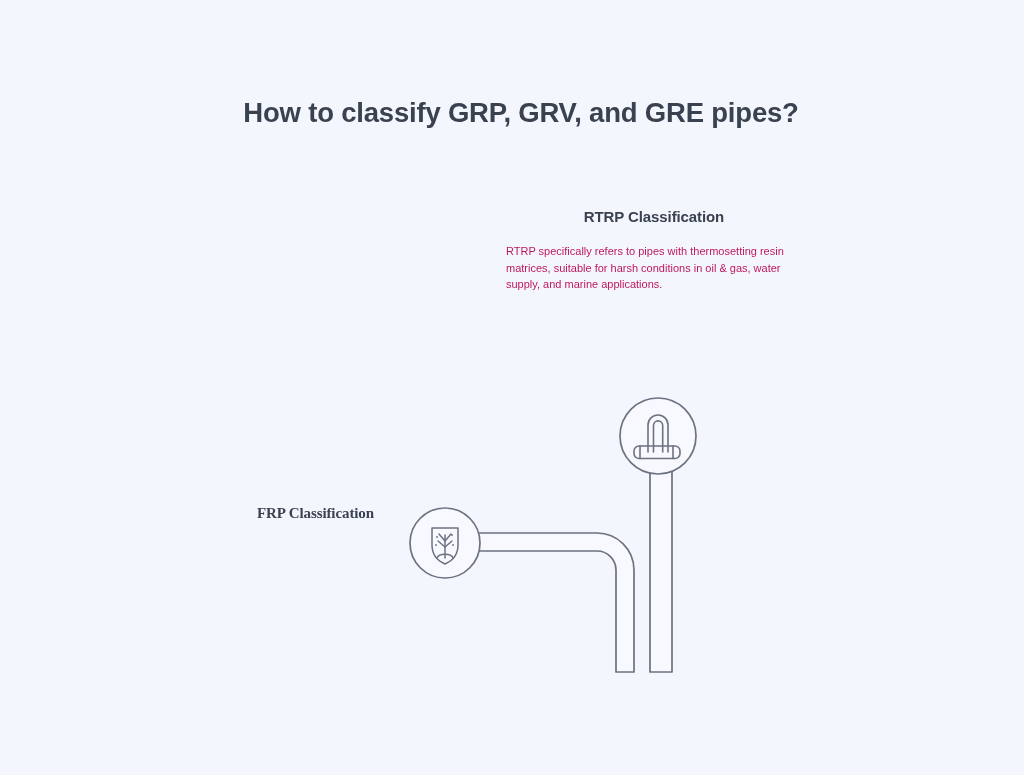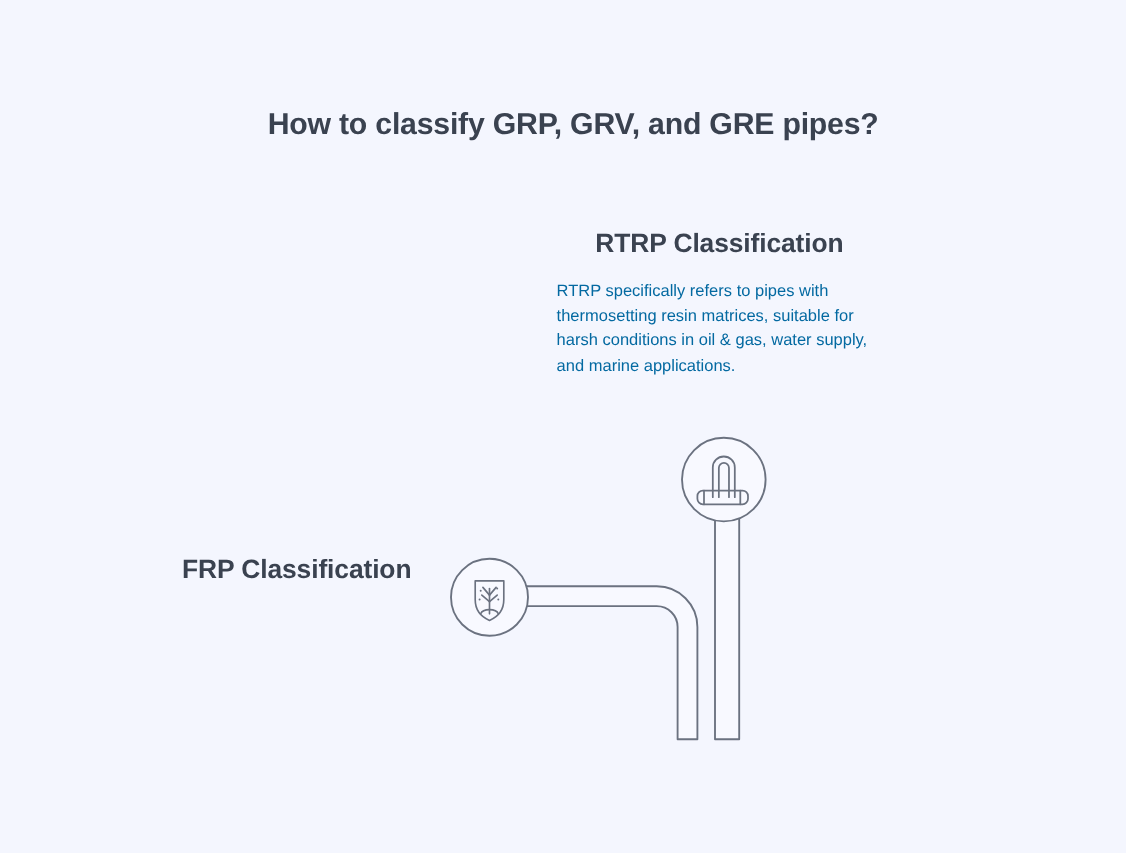--- a/index.html
+++ b/index.html
@@ -37,31 +37,31 @@
     color: #3a4250;
     line-height: 1.25;
     white-space: nowrap;
   }
 
   
   .block {
     position: absolute;
   }
   .block-heading {
-    font-size: 24px;
+    font-size: 15px;
     font-weight: bold;
     color: #3a4250;
     letter-spacing: -0.1px;
     margin: 0 0 17px 0;
     line-height: 1.2;
     white-space: nowrap;
   }
   .block-body {
-    font-size: 15px;
-    color: #0369a1;
+    font-size: 11px;
+    color: #be185d;
     line-height: 1.52;
     margin: 0;
     font-weight: normal;
   }
 
   #rtrp-block {
     left: 506px;
     top: 208px;
     width: 300px;
     text-align: left;
@@ -69,20 +69,21 @@
   #rtrp-block .block-heading {
     text-align: center;
     margin-left: -4px;
   }
 
   #frp-block {
     left: 72px;
     top: 504px;
     width: 302px;
     text-align: right;
+    font-family: Liberation Serif, serif;
   }
 
   
   .illustration {
     position: absolute;
     left: 0;
     top: 0;
     width: 1024px;
     height: 775px;
     pointer-events: none;

